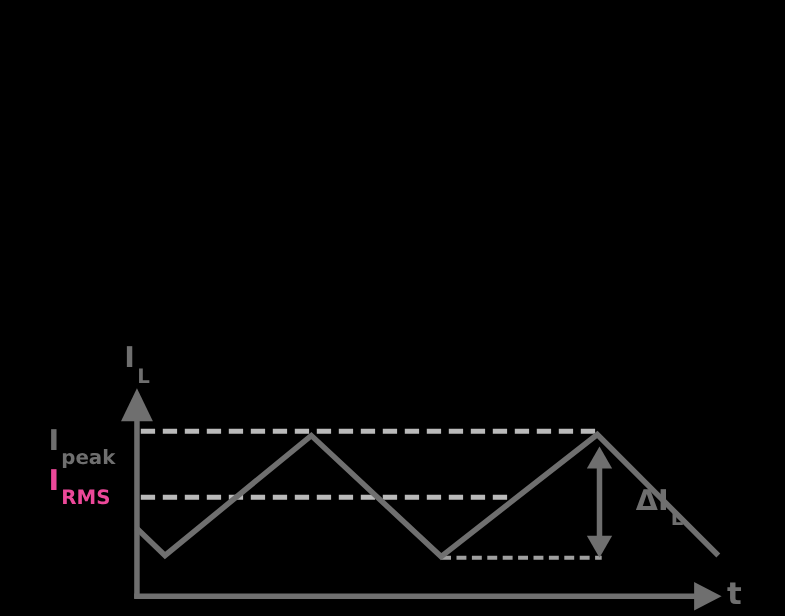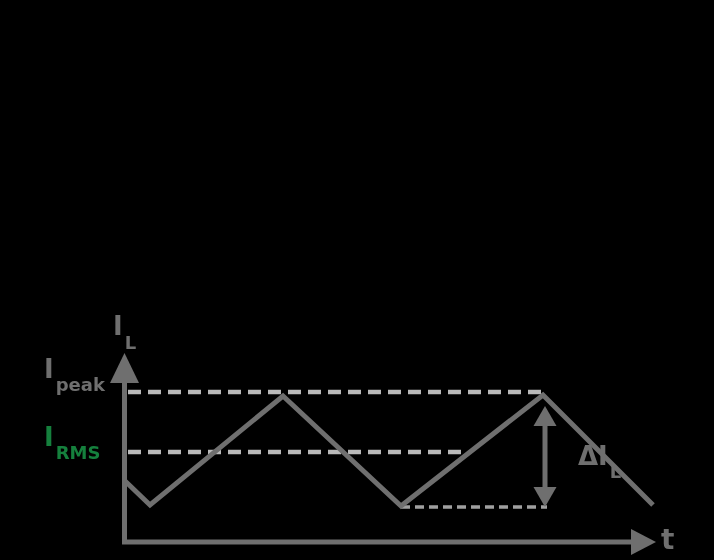--- a/index.html
+++ b/index.html
@@ -44,21 +44,21 @@
       <polygon points="124.5,353 110,383 139,383" fill="#6f6f6f"></polygon>
       <line x1="122" y1="542" x2="632" y2="542" stroke="#6f6f6f" stroke-width="5"></line>
       <polygon points="656,542 631,529 631,555" fill="#6f6f6f"></polygon>
       <line x1="545" y1="423" x2="545" y2="490" stroke="#6f6f6f" stroke-width="5"></line>
       <polygon points="545,406 533.5,426 556.5,426" fill="#6f6f6f"></polygon>
       <polygon points="545,507 533.5,487 556.5,487" fill="#6f6f6f"></polygon>
     </svg>
 
   <div class="label axis-il" style="left: 113px; top: 313px; color: rgb(111, 111, 111);"><span>I</span><span class="sub">L</span></div>
 
-  <div class="label" style="left: 44px; top: 356px; color: rgb(111, 111, 111);"><span>I</span><span class="sub">peak</span></div>
+  <div class="label" style="left: 44px; top: 388px; color: rgb(111, 111, 111);"><span>I</span><span class="sub">peak</span></div>
 
-  <div class="label" style="left: 44px; top: 424px; color: #15803d;"><span>I</span><span class="sub">RMS</span></div>
+  <div class="label" style="left: 44px; top: 424px; color: #ec4899;"><span>I</span><span class="sub">RMS</span></div>
 
   <div class="label" style="left: 578px; top: 443px; color: rgb(111, 111, 111);"><span>ΔI</span><span class="sub">L</span></div>
 
   <div class="label axis-t" style="left: 661px; top: 526px; color: rgb(111, 111, 111);"><span>t</span></div>
 
 </div>
 
 </body></html>

